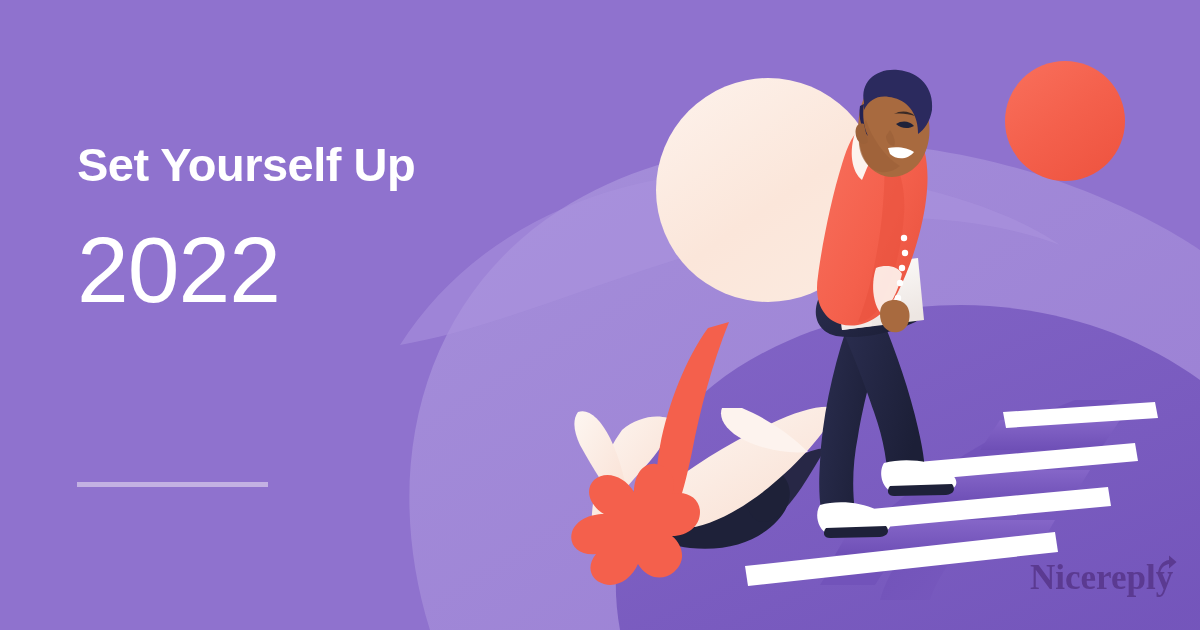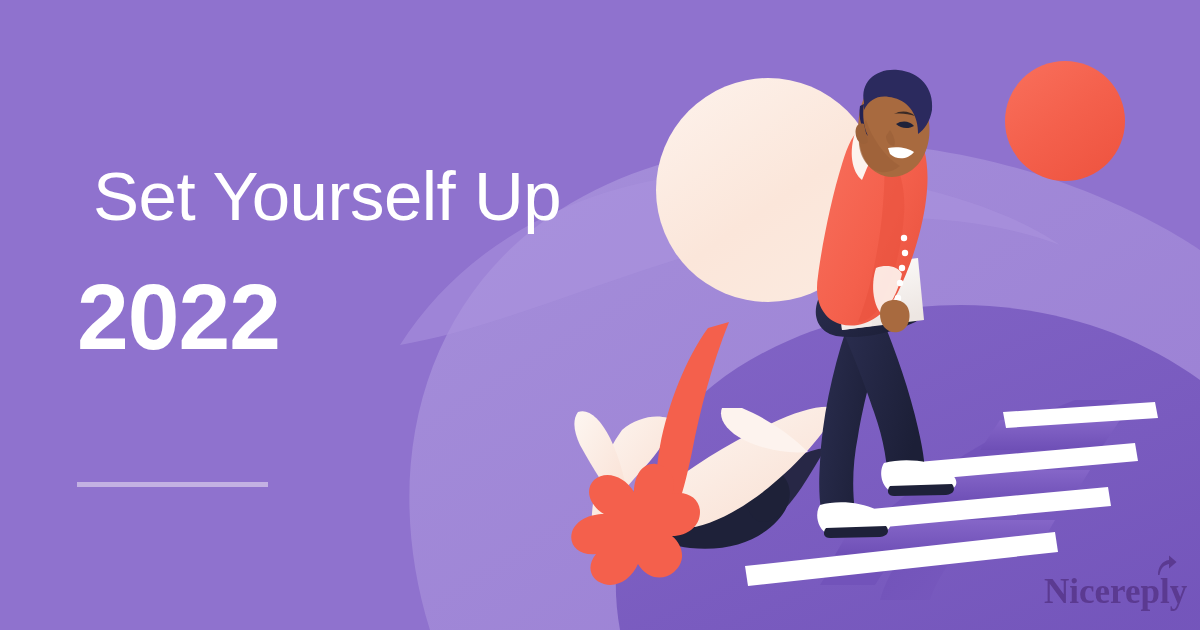--- a/index.html
+++ b/index.html
@@ -23,32 +23,32 @@
     height: 630px;
   }
   .copy {
     position: absolute;
     left: 77px;
     top: 132px;
     width: 620px;
     z-index: 5;
   }
   .headline-l1, .headline-l2 {
-    font-size: 69px;
-    font-weight: 400;
+    font-size: 47px;
+    font-weight: 700;
     line-height: 1.42;
     letter-spacing: -0.5px;
-    margin: 16px;
+    margin: 0;
     white-space: nowrap;
   }
   .headline-l1 { color: #ffffff; }
   .headline-l2 { color: #1e2139; }
   .year {
     font-size: 93px;
-    font-weight: 700;
+    font-weight: 400;
     line-height: 1.0;
     letter-spacing: -1px;
     color: #ffffff;
     margin: 25px 0 0 0;
     white-space: nowrap;
   }
   .divider {
     position: absolute;
     left: 77px;
     top: 482px;
@@ -65,21 +65,21 @@
     width: 150px;
     height: 48px;
   }
   .logo-text {
     font-family: "Liberation Serif", serif;
     font-size: 35px;
     font-weight: 700;
     color: #5b3a91;
     letter-spacing: 0px;
     line-height: 44px;
-    margin: 14px;
+    margin: 0;
     white-space: nowrap;
   }
   .logo-arrow {
     position: absolute;
     right: 2px;
     top: -2px;
     width: 26px;
     height: 26px;
   }
 </style>

